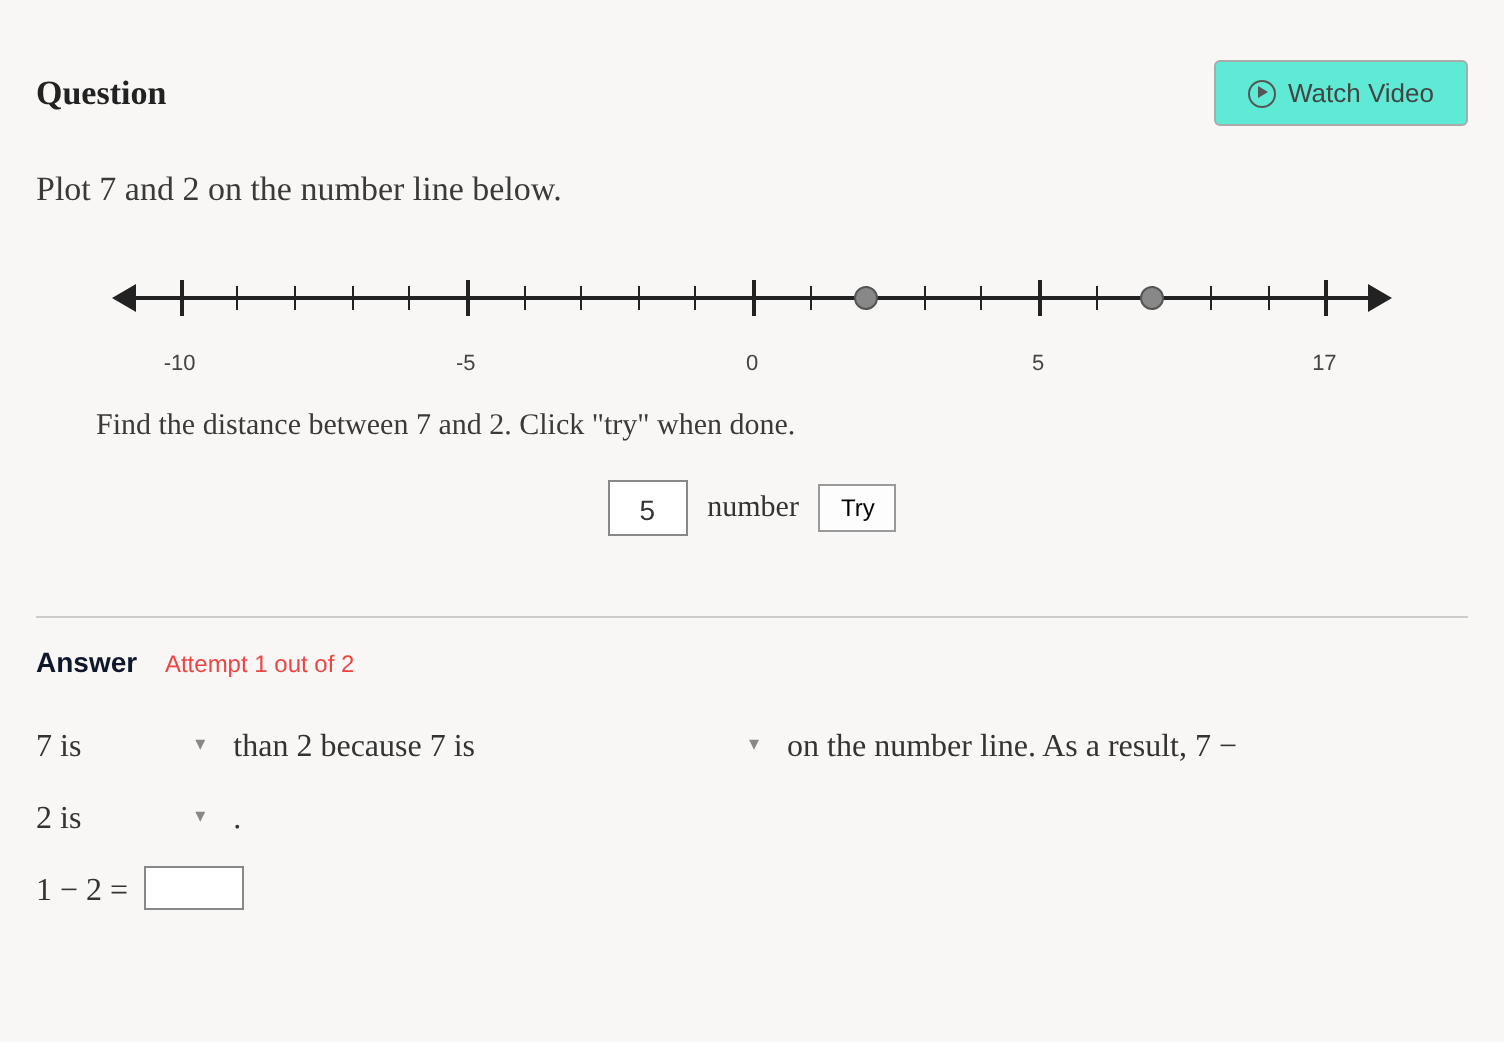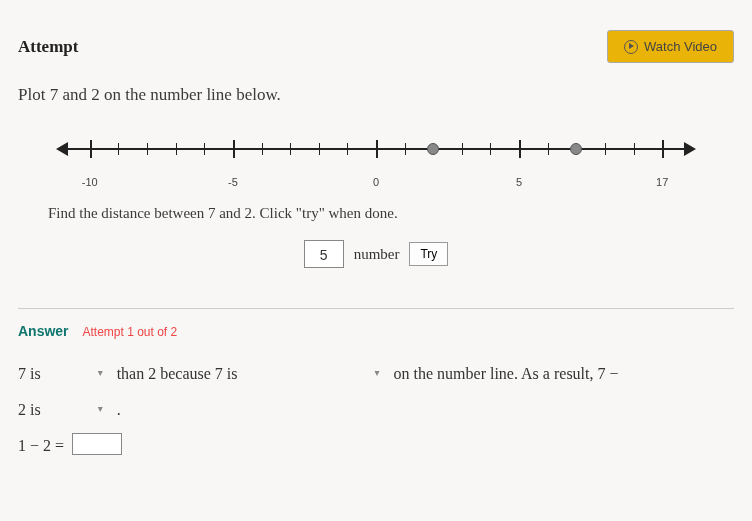--- a/index.html
+++ b/index.html
@@ -26,21 +26,21 @@
     }
     .header-buttons {
       display: flex;
       gap: 10px;
     }
     .btn {
       font-family: Arial, sans-serif;
       font-size: 13px;
       padding: 8px 16px;
       border: 1px solid #aaa;
-      background: #eab308;
+      background: #5eead4;
       color: #444;
       border-radius: 3px;
       display: flex;
       align-items: center;
       gap: 6px;
       cursor: pointer;
     }
     .btn-secondary {
       background: #f0f0f0;
     }
@@ -139,21 +139,21 @@
       margin: 0 0 14px 0;
     }
     .answer-section {
       font-size: 15px;
     }
     .answer-head {
       font-family: Arial, sans-serif;
       font-size: 14px;
       margin-bottom: 22px;
     }
-    .answer-head .label { font-weight: bold; color: #0f766e; margin-right: 10px; }
+    .answer-head .label { font-weight: bold; color: #0f172a; margin-right: 10px; }
     .answer-head .attempt { color: #ef4444; font-size: 12px; }
     .fill-line {
       display: flex;
       align-items: flex-end;
       gap: 8px;
       margin-bottom: 14px;
       font-size: 16px;
       flex-wrap: nowrap;
       white-space: nowrap;
     }
@@ -196,21 +196,21 @@
     }
     .chevron {
       font-size: 10px;
       color: #888;
     }
   </style>
 </head>
 <body>
 
 <div class="header">
-  <div class="question-label">Attempt</div>
+  <div class="question-label">Question</div>
   <div class="header-buttons">
     <div class="btn">
       <span class="icon-play-circle"></span>
       <span>Watch Video</span>
     </div>
   </div>
 </div>
 
 <div class="prompt">Plot 7 and 2 on the number line below.</div>
 

